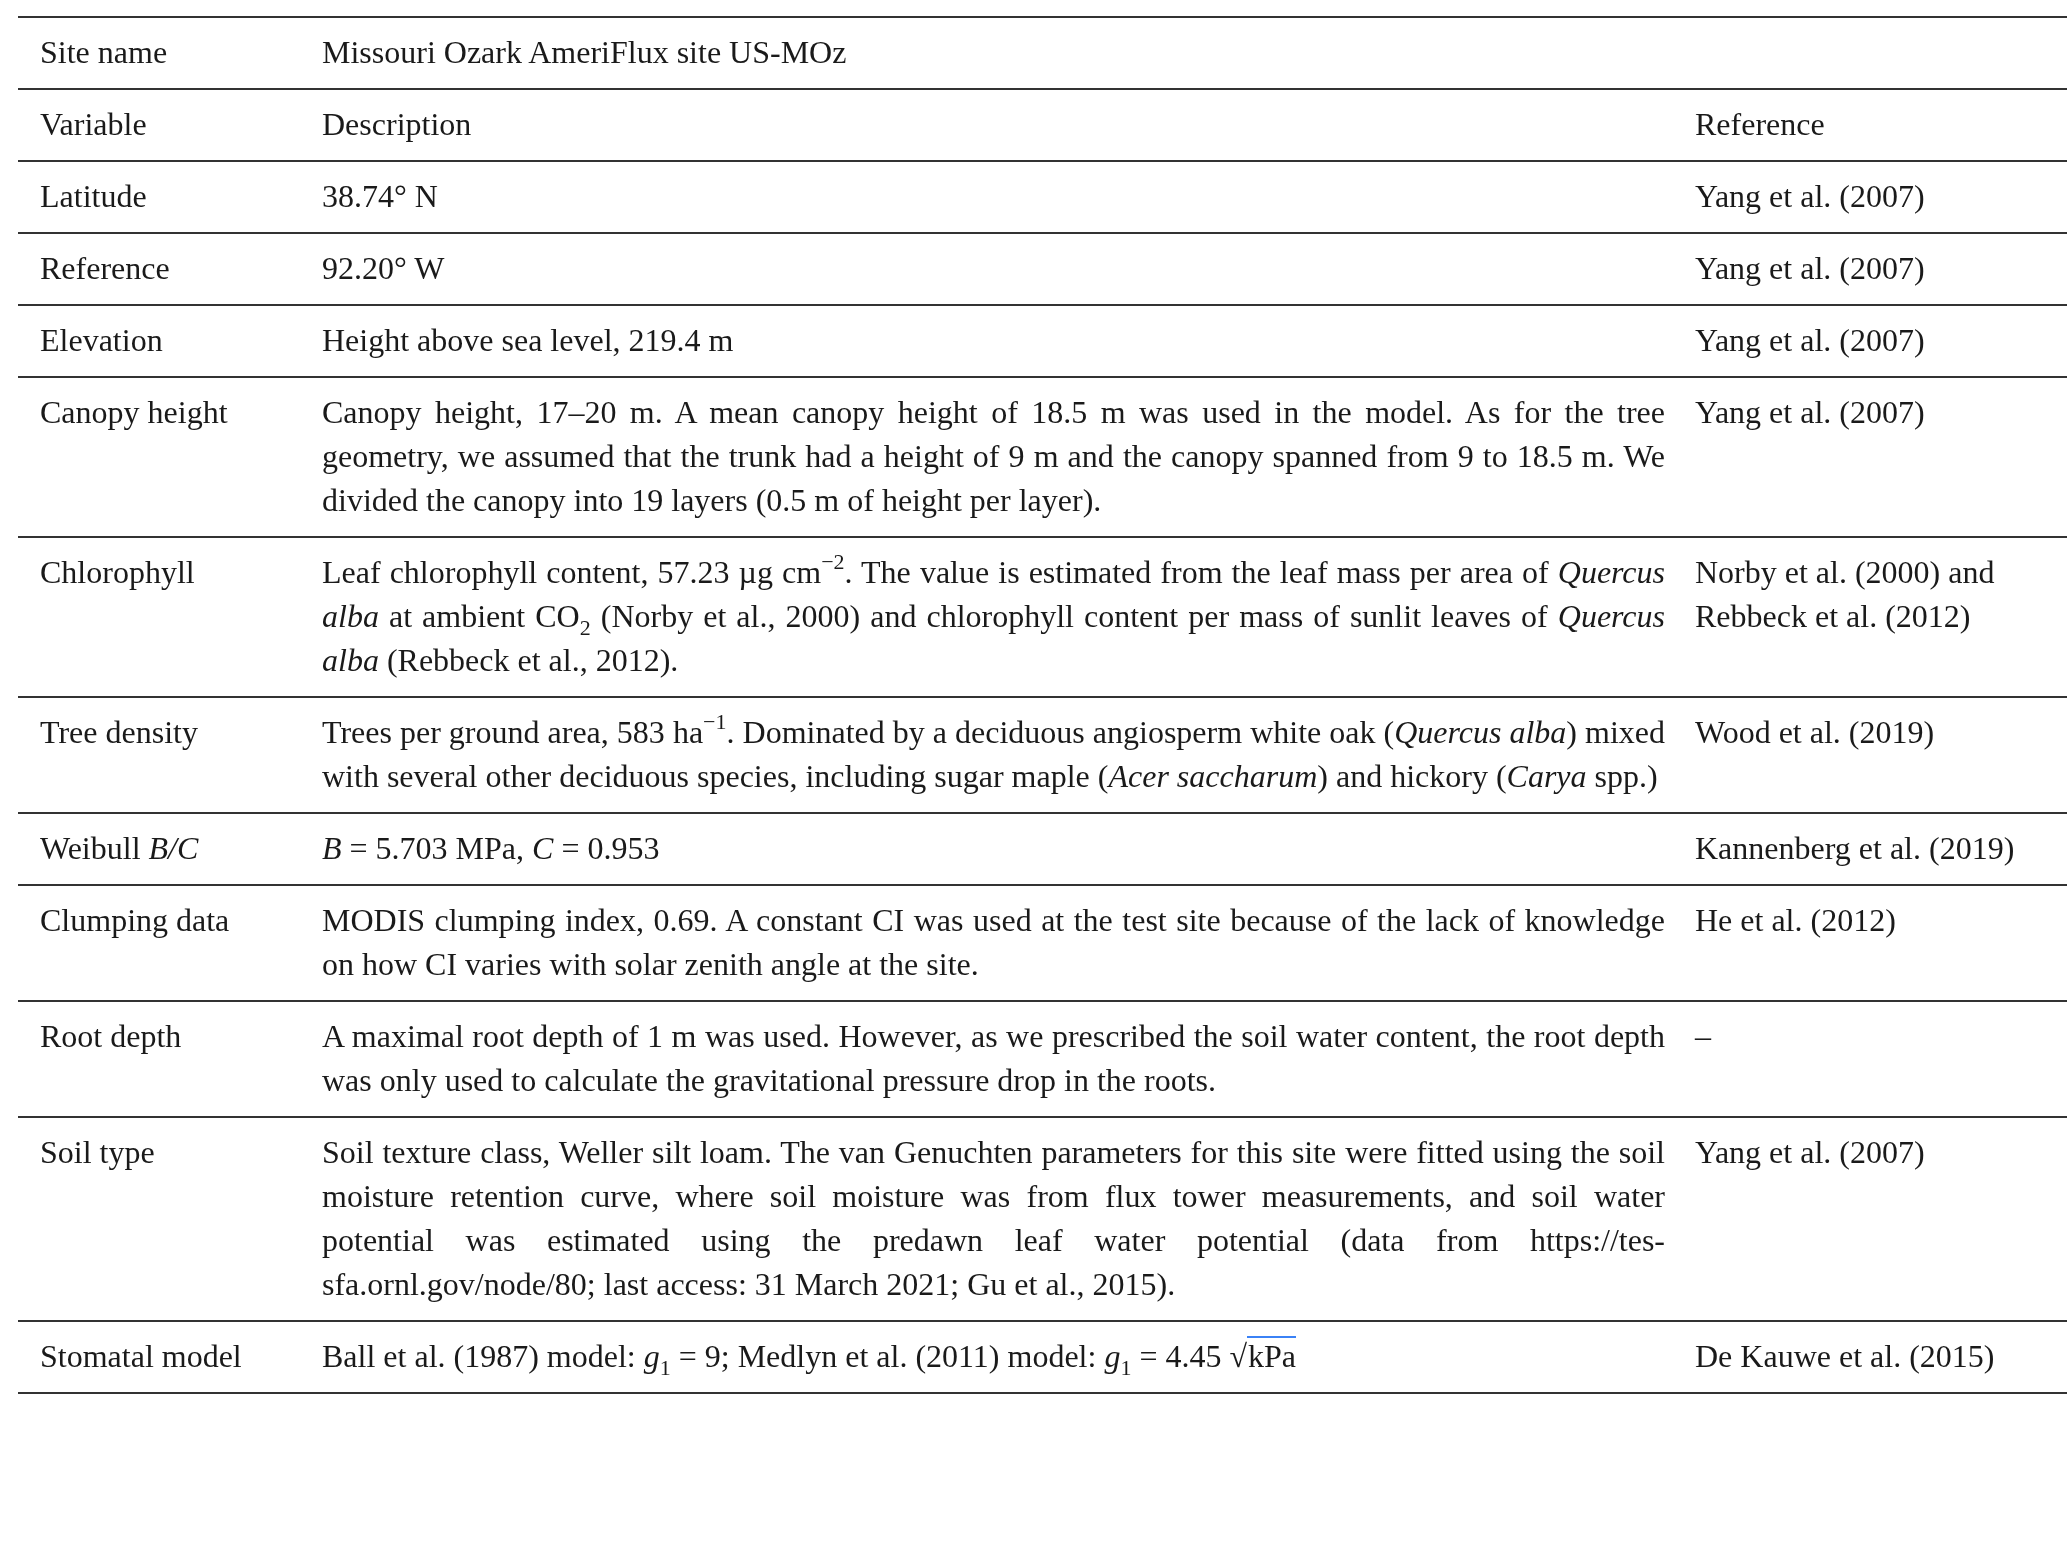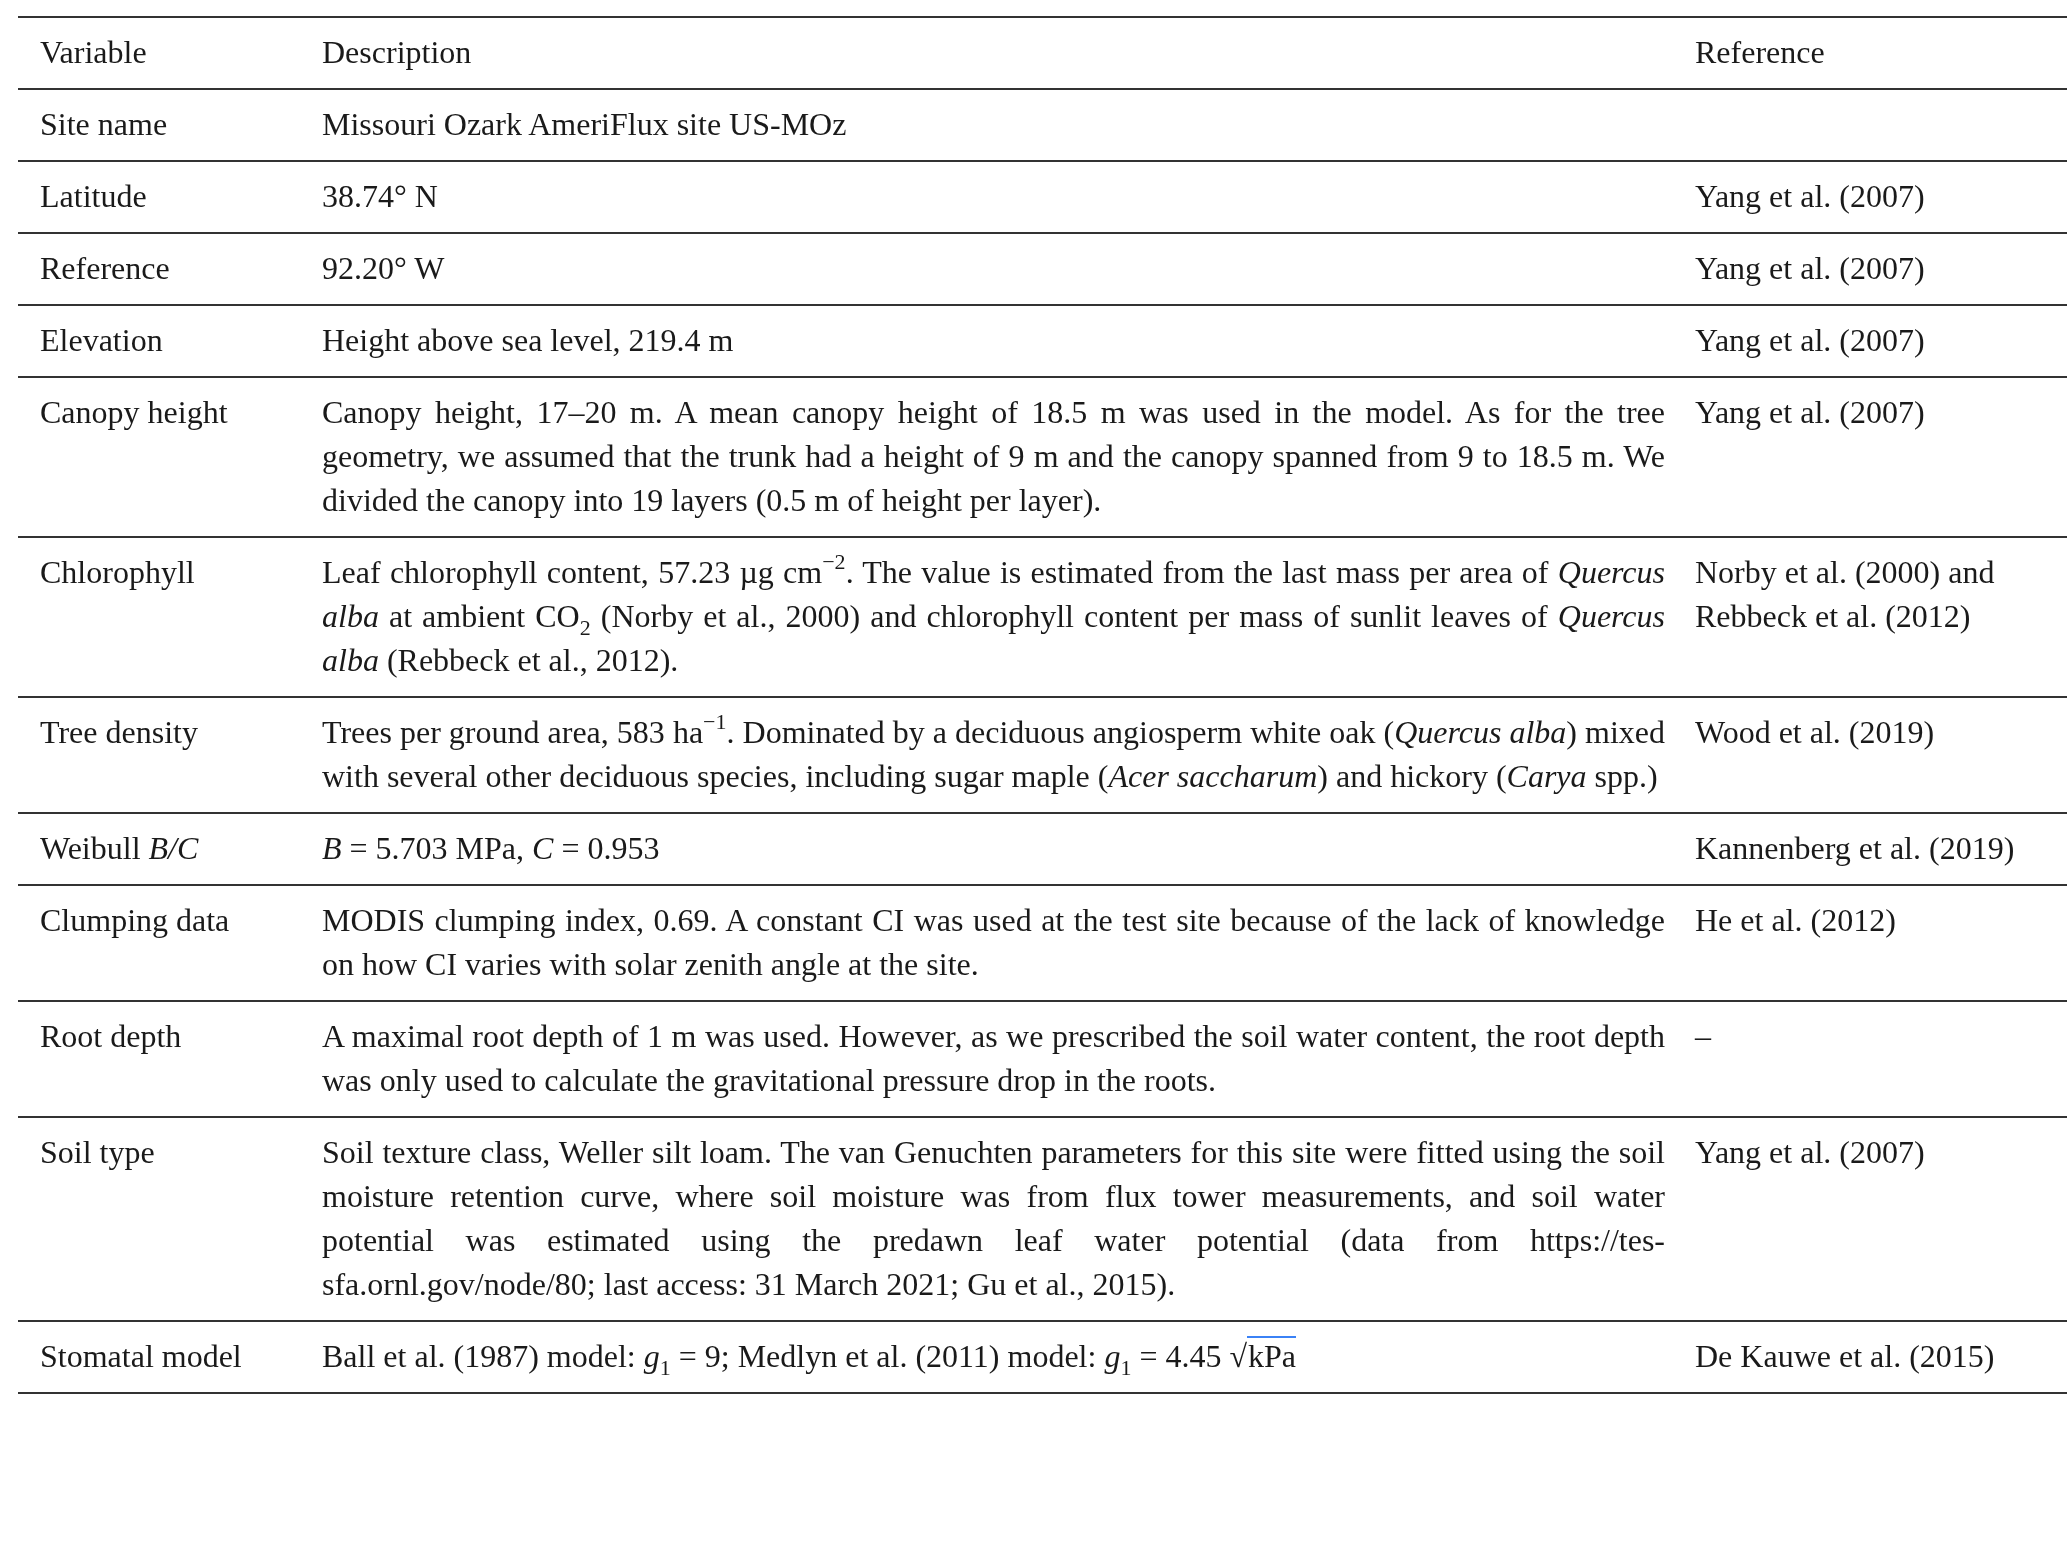--- a/index.html
+++ b/index.html
@@ -30,29 +30,29 @@
     sub { font-size: 22px; line-height: 0; vertical-align: -8px; }
     .sqrt { display: inline-block; }
     .sqrt .rad { display: inline-block; border-top: 2px solid #3b82f6; line-height: 36px; padding-left: 1px; }
   </style>
 </head>
 <body>
 
 <table class="params">
   <tbody>
       <tr>
+    <td class="c-var">Site name</td>
+    <td class="c-desc">Missouri Ozark AmeriFlux site US-MOz</td>
+    <td class="c-ref"></td>
+  </tr>
+
+  <tr>
     <td class="c-var">Variable</td>
     <td class="c-desc">Description</td>
     <td class="c-ref">Reference</td>
-  </tr>
-
-  <tr>
-    <td class="c-var">Site name</td>
-    <td class="c-desc">Missouri Ozark AmeriFlux site US-MOz</td>
-    <td class="c-ref"></td>
   </tr>
 
   <tr>
     <td class="c-var">Latitude</td>
     <td class="c-desc">38.74° N</td>
     <td class="c-ref">Yang et al. (2007)</td>
   </tr>
 
   <tr>
     <td class="c-var">Reference</td>
@@ -68,21 +68,21 @@
 
   <tr>
     <td class="c-var">Canopy height</td>
     <td class="c-desc">Canopy height, 17–20 m. A mean canopy height of 18.5 m was used in the model. As for the tree geometry, we assumed that the trunk had a height of 9 m and the canopy spanned from 9 to 18.5 m. We divided the canopy into 19 layers (0.5 m of height per layer).</td>
     <td class="c-ref">Yang et al. (2007)</td>
   </tr>
 
 
   <tr>
     <td class="c-var">Chlorophyll</td>
-    <td class="c-desc"><span>Leaf chlorophyll content, 57.23 µg cm</span><sup>−2</sup><span>. The value is estimated from the last mass per area of </span><span class="it">Quercus alba</span><span> at ambient CO</span><sub>2</sub><span> (Norby et al., 2000) and chlorophyll content per mass of sunlit leaves of </span><span class="it">Quercus alba</span><span> (Rebbeck et al., 2012).</span></td>
+    <td class="c-desc"><span>Leaf chlorophyll content, 57.23 µg cm</span><sup>−2</sup><span>. The value is estimated from the leaf mass per area of </span><span class="it">Quercus alba</span><span> at ambient CO</span><sub>2</sub><span> (Norby et al., 2000) and chlorophyll content per mass of sunlit leaves of </span><span class="it">Quercus alba</span><span> (Rebbeck et al., 2012).</span></td>
     <td class="c-ref">
       <span class="ref-text">Norby et al. (2000) and</span>
       <span class="ref-text">Rebbeck et al. (2012)</span>
     </td>
   </tr>
 
   <tr>
     <td class="c-var">Tree density</td>
     <td class="c-desc"><span>Trees per ground area,  583 ha</span><sup>−1</sup><span>. Dominated by a deciduous angiosperm white oak (</span><span class="it">Quercus alba</span><span>) mixed with several other deciduous species, including sugar maple (</span><span class="it">Acer saccharum</span><span>) and hickory (</span><span class="it">Carya</span><span> spp.)</span></td>
     <td class="c-ref">Wood et al. (2019)</td>

